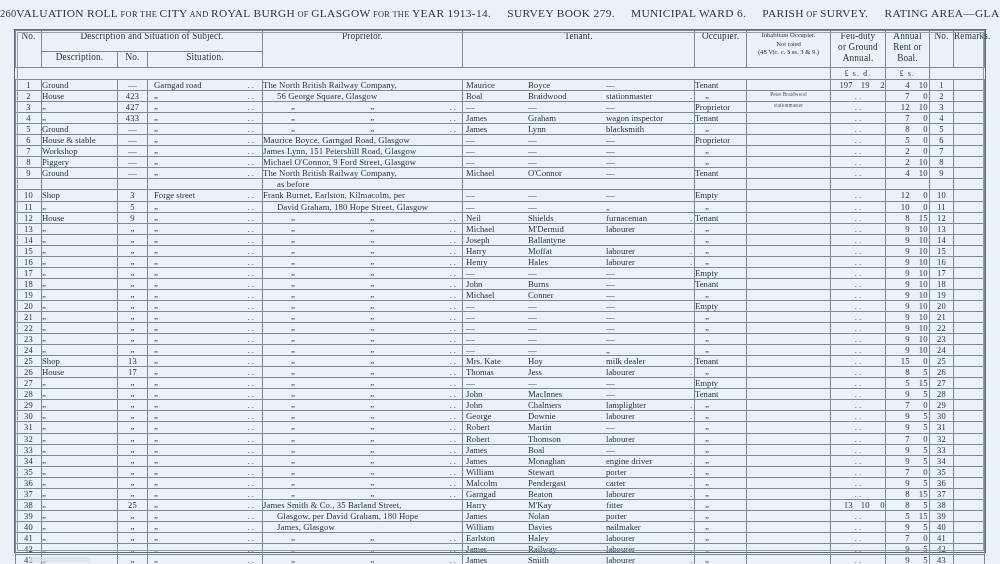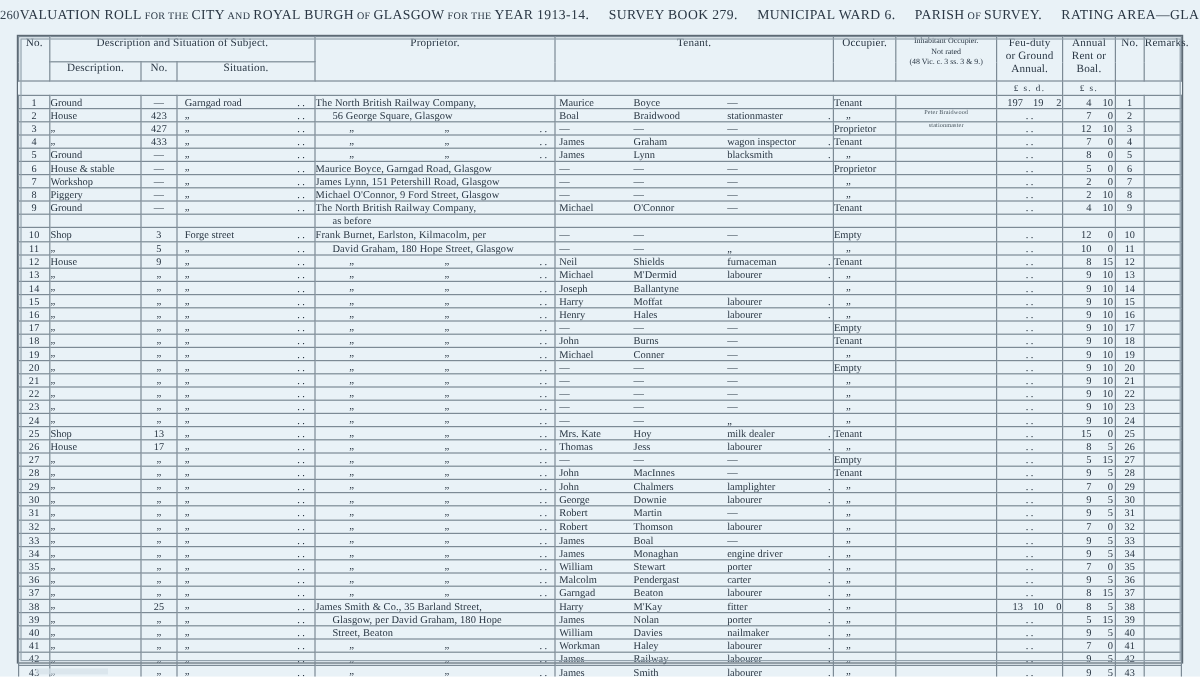--- a/index.html
+++ b/index.html
@@ -1179,21 +1179,21 @@
           <tr class="r">
             <td class="c num-col">40</td>
             <td class="l"><span class="ditto">„</span></td>
             <td class="c num-col"><span class="ditto">„</span></td>
             <td>
               <div class="prop-justify" style="padding:0 6px 0 6px;">
                 <span><span class="ditto">„</span></span>
                 <span class="dots">..</span>
               </div>
             </td>
-            <td class="prop-cell"><span class="indent" style="letter-spacing:.1px">Street, Beaton</span></td>
+            <td class="prop-cell"><span class="indent" style="letter-spacing:.1px">James, Glasgow</span></td>
             <td><span class="tn-first">William</span><span class="tn-last">Davies</span><span class="tn-occ">nailmaker</span><span class="tn-dots">..</span></td>
             <td class="occ-cell"><span class="ditto" style="padding-left:10px">„</span></td>
             <td>&nbsp;</td>
             <td class="c"><span class="dots" style="padding-left:2px">..</span></td>
             <td class="c"><span class="rent-fig v1">9</span><span class="rent-fig v2">5</span></td>
             <td class="c num-col">40</td>
             <td>&nbsp;</td>
           </tr>
           <tr class="r">
             <td class="c num-col">41</td>
@@ -1205,21 +1205,21 @@
                 <span class="dots">..</span>
               </div>
             </td>
             <td class="prop-cell">
               <div class="prop-justify" style="padding:0 4px;">
                 <span style="padding-left:24px" class="ditto">„</span>
                 <span class="ditto">„</span>
                 <span class="dots">..</span>
               </div>
             </td>
-            <td><span class="tn-first">Workman</span><span class="tn-last">Haley</span><span class="tn-occ">labourer</span><span class="tn-dots">..</span></td>
+            <td><span class="tn-first">Earlston</span><span class="tn-last">Haley</span><span class="tn-occ">labourer</span><span class="tn-dots">..</span></td>
             <td class="occ-cell"><span class="ditto" style="padding-left:10px">„</span></td>
             <td>&nbsp;</td>
             <td class="c"><span class="dots" style="padding-left:2px">..</span></td>
             <td class="c"><span class="rent-fig v1">7</span><span class="rent-fig v2">0</span></td>
             <td class="c num-col">41</td>
             <td>&nbsp;</td>
           </tr>
           <tr class="r">
             <td class="c num-col">42</td>
             <td class="l"><span class="ditto">„</span></td>

